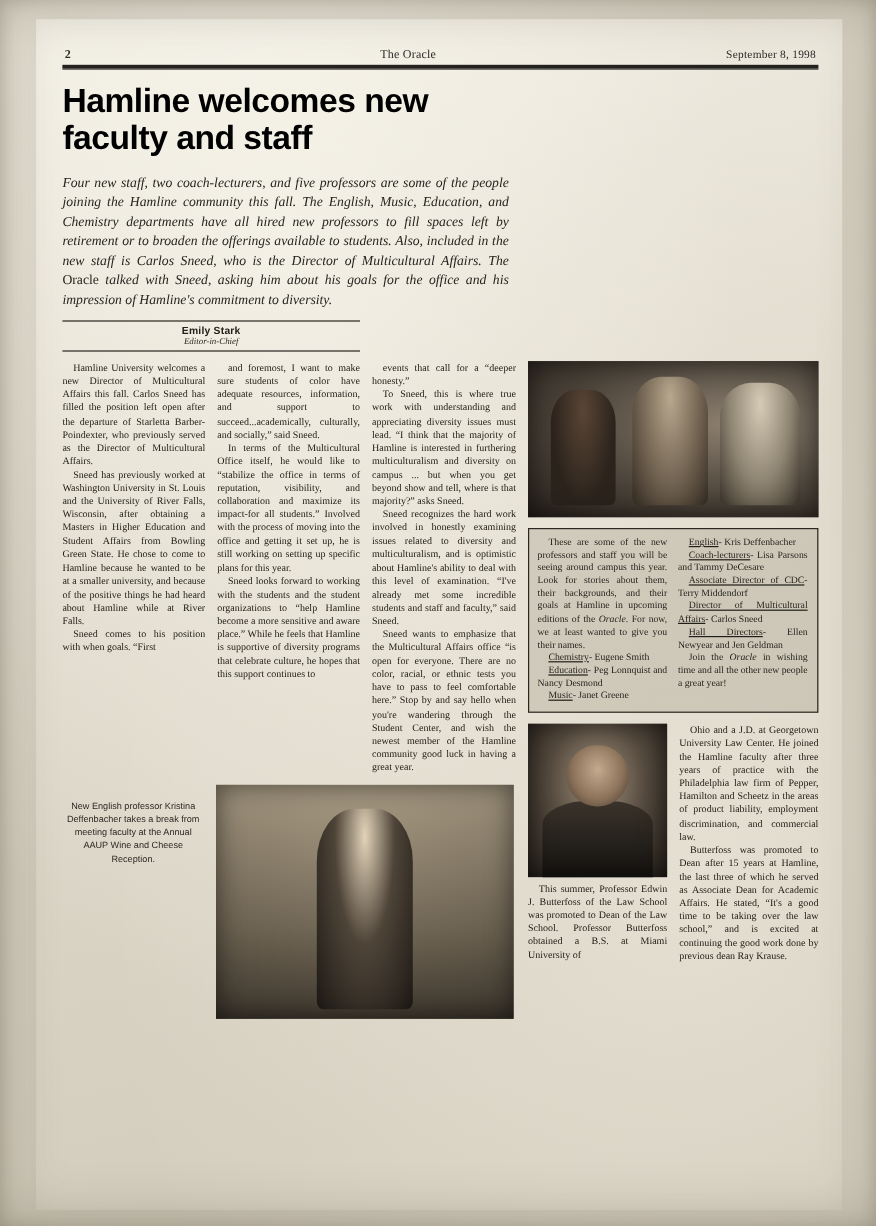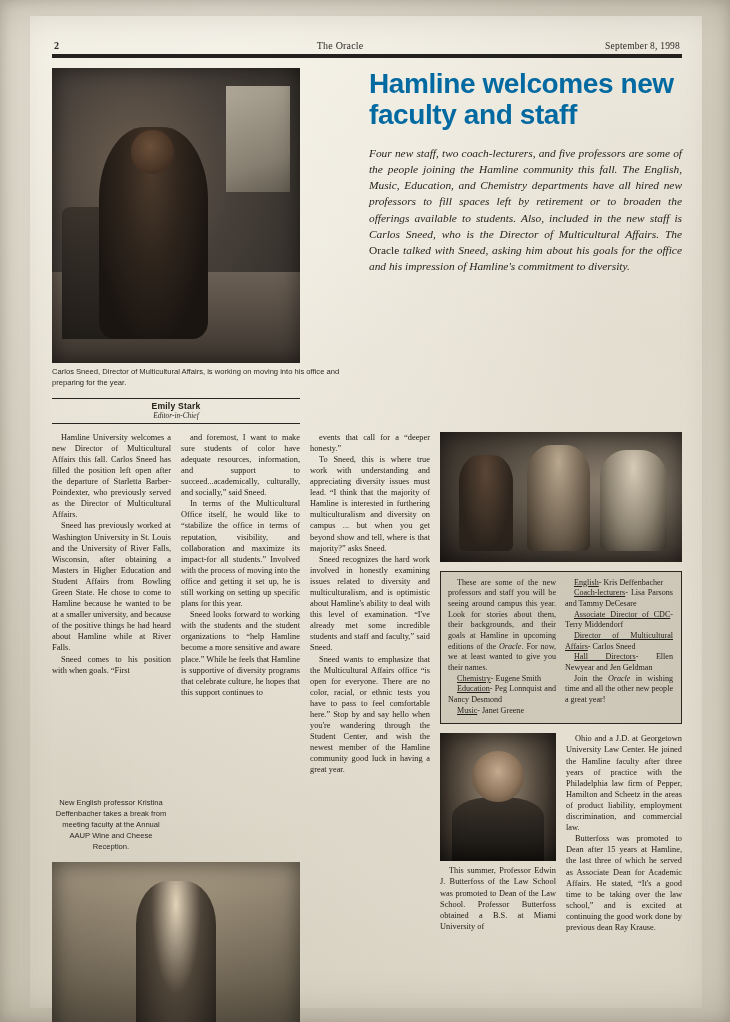--- a/index.html
+++ b/index.html
@@ -132,21 +132,21 @@
     line-height: 1.42;
     color: #2b2924;
     padding-top: 4px;
   }
   .headline-main {
     font-family: "Liberation Sans", sans-serif;
     font-weight: bold;
     font-size: 28px;
     line-height: 1.12;
     letter-spacing: -0.4px;
-    color: #0369a1;
+    color: #000000;
     margin: 0 0 14px 0;
   }
   .deck {
     font-size: 11.4px;
     line-height: 1.42;
     font-style: italic;
     color: #26241f;
     text-align: justify;
   }
   .deck .roman { font-style: normal; }
@@ -263,21 +263,20 @@
     background: linear-gradient(180deg, #3a332b, #14120f);
     border-radius: 44% 44% 0 0 / 30% 30% 0 0;
   }
 
   
   .bottom-left {
     display: flex;
     gap: 10px;
     margin-top: 9px;
     width: 378px;
-    flex-direction: column;
   }
   .bl-caption {
     width: 118px;
     font-family: "Liberation Sans", sans-serif;
     font-size: 7.6px;
     line-height: 1.45;
     color: #2b2924;
     text-align: center;
     padding-top: 12px;
   }
@@ -310,30 +309,20 @@
 
     <div class="masthead">
       <span class="folio">2</span>
       <span class="pub">The Oracle</span>
       <span class="date">September 8, 1998</span>
     </div>
     <div class="rule-thick"></div>
     <div class="rule-thin"></div>
 
     <div class="top-block">
-      <div>
-        <div class="photo ph-sneed">
-          <div class="window"></div>
-          <div class="desk"></div>
-          <div class="chair"></div>
-          <div class="figure"></div>
-          <div class="face"></div>
-        </div>
-        <div class="caption">Carlos Sneed, Director of Multicultural Affairs, is working on moving into his office and preparing for the year.</div>
-      </div>
       <div style="width:372px;">
         <h1 class="headline-main">Hamline welcomes new faculty and staff</h1>
         <div class="deck">
           <span>Four new staff, two coach-lecturers, and five professors are some of the people joining the Hamline community this fall. The English, Music, Education, and Chemistry departments have all hired new professors to fill spaces left by retirement or to broaden the offerings available to students. Also, included in the new staff is Carlos Sneed, who is the Director of Multicultural Affairs. The </span><span class="roman">Oracle</span><span> talked with Sneed, asking him about his goals for the office and his impression of Hamline's commitment to diversity.</span>
         </div>
       </div>
     </div>
 
     <div class="byline-wrap">
       <div class="byline">

